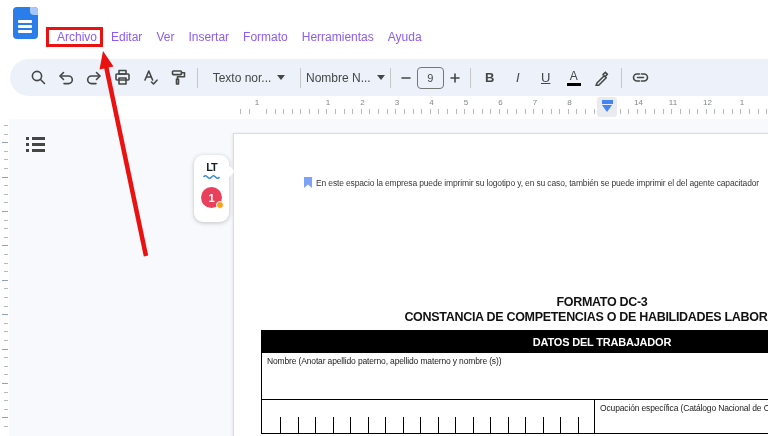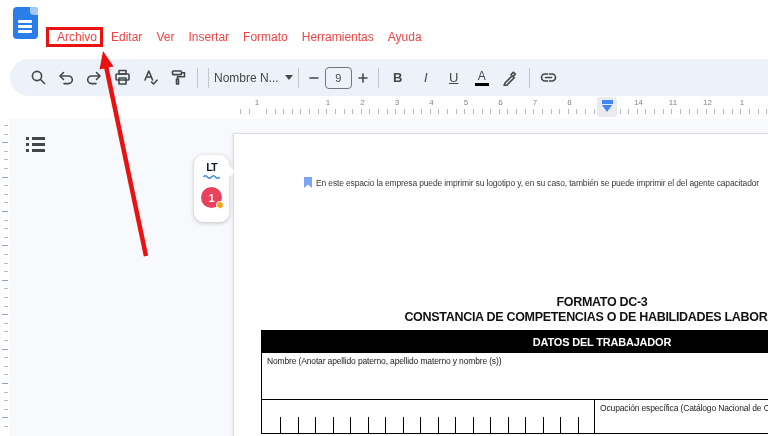--- a/index.html
+++ b/index.html
@@ -11,21 +11,21 @@
   .docs-icon { position:absolute; left:13px; top:7px; width:25px; height:32px;
     background:#2b7de9; border-radius:4px; }
   .docs-icon .fold { position:absolute; right:0; top:0; width:8px; height:8px;
     background:#a6c8fa; border-radius:0 4px 0 4px; }
   .docs-icon .bar { position:absolute; left:5px; height:2.5px; width:14px; background:#fff; border-radius:1px; }
   .title-row { position:absolute; left:50px; top:6px; display:flex; align-items:center; gap:11px; }
   .doc-title { font-size:15px; color:#1f1f1f; letter-spacing:0.1px; white-space:nowrap; }
   .docx-badge { background:#1a73e8; color:#fff; font-size:9px; font-weight:bold;
     padding:2px 6px 3px; border-radius:4px; letter-spacing:0.5px; }
   .tb-ico { width:18px; height:18px; display:flex; align-items:center; justify-content:center; }
-  .menubar { position:absolute; left:50px; top:28px; display:flex; font-size:12px; color:#ef4444; }
+  .menubar { position:absolute; left:50px; top:28px; display:flex; font-size:12px; color:#8b5cf6; }
   .menu-item { padding:2px 7px; border-radius:4px; white-space:nowrap; }
 
   
   .hl-box { position:absolute; left:46px; top:27px; width:57px; height:20px;
     border:3px solid #ea1111; z-index:60; }
   .arrow-svg { position:absolute; left:0; top:0; width:768px; height:436px;
     z-index:55; pointer-events:none; }
 
   
   .toolbar { position:absolute; left:10px; top:59px; width:790px; height:37px;
@@ -154,20 +154,24 @@
       </svg>
   </div>
   <div class="t-item">
     <svg class="ico" width="17" height="17" viewBox="0 0 17 17">
         <rect x="2.5" y="2" width="9" height="3.6" rx="0.8"></rect>
         <path d="M11.5 3.8 h3 v4 h-7 v2.4"></path>
         <rect x="6.5" y="10.2" width="2" height="4.8"></rect>
       </svg>
   </div>
   <div class="t-sep"></div>
+  <div class="t-item" style="min-width:92px">
+    <span class="t-label">Texto nor...</span>
+      <span class="caret"></span>
+  </div>
   <div class="t-sep"></div>
   <div class="t-item" style="min-width:76px">
     <span class="t-label">Nombre N...</span>
       <span class="caret"></span>
   </div>
   <div class="t-sep"></div>
   <div class="t-item" style="min-width:20px">
     <svg class="ico" width="12" height="12" viewBox="0 0 12 12">
         <path d="M2 6 h8"></path>
       </svg>

